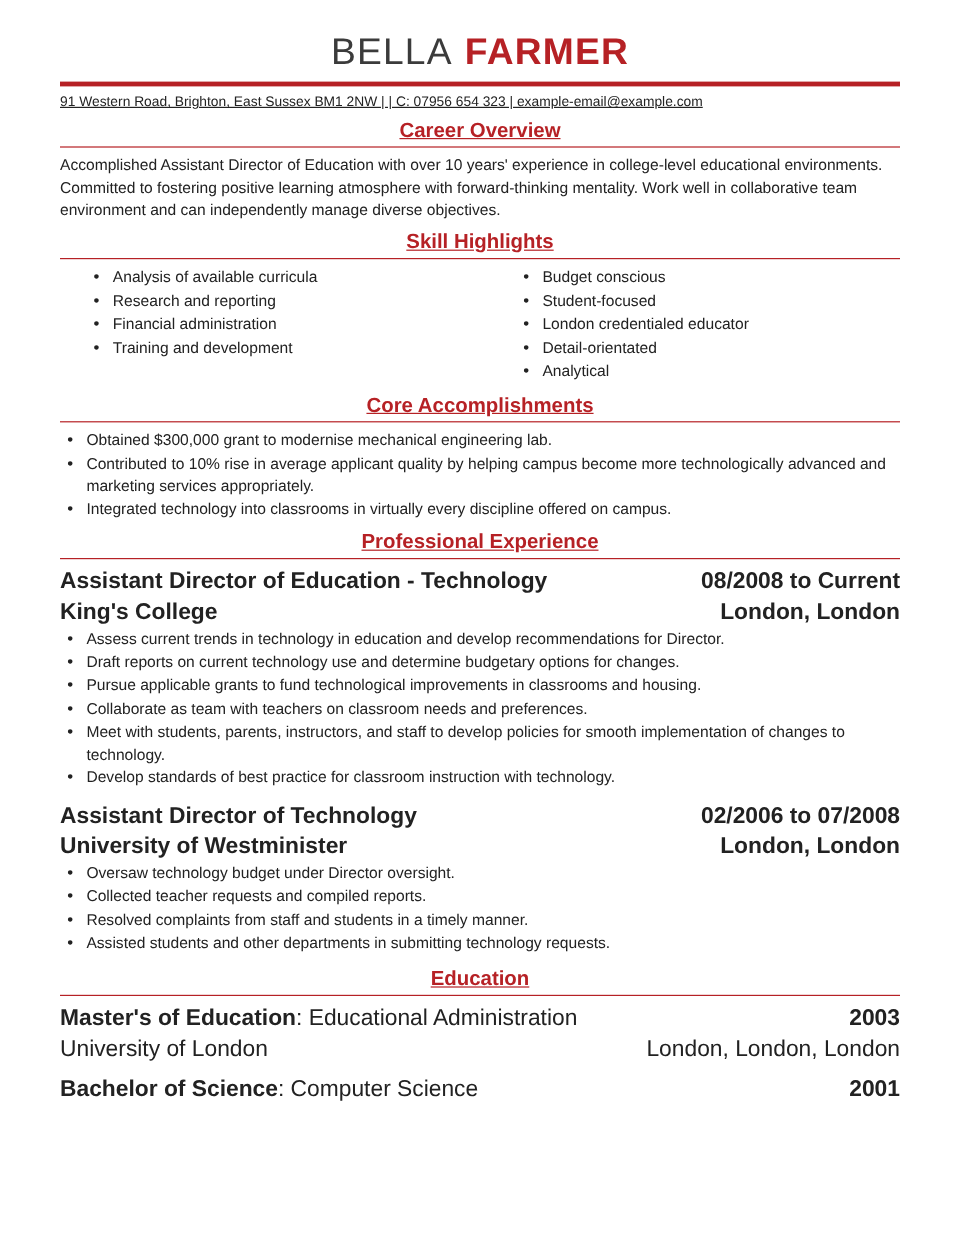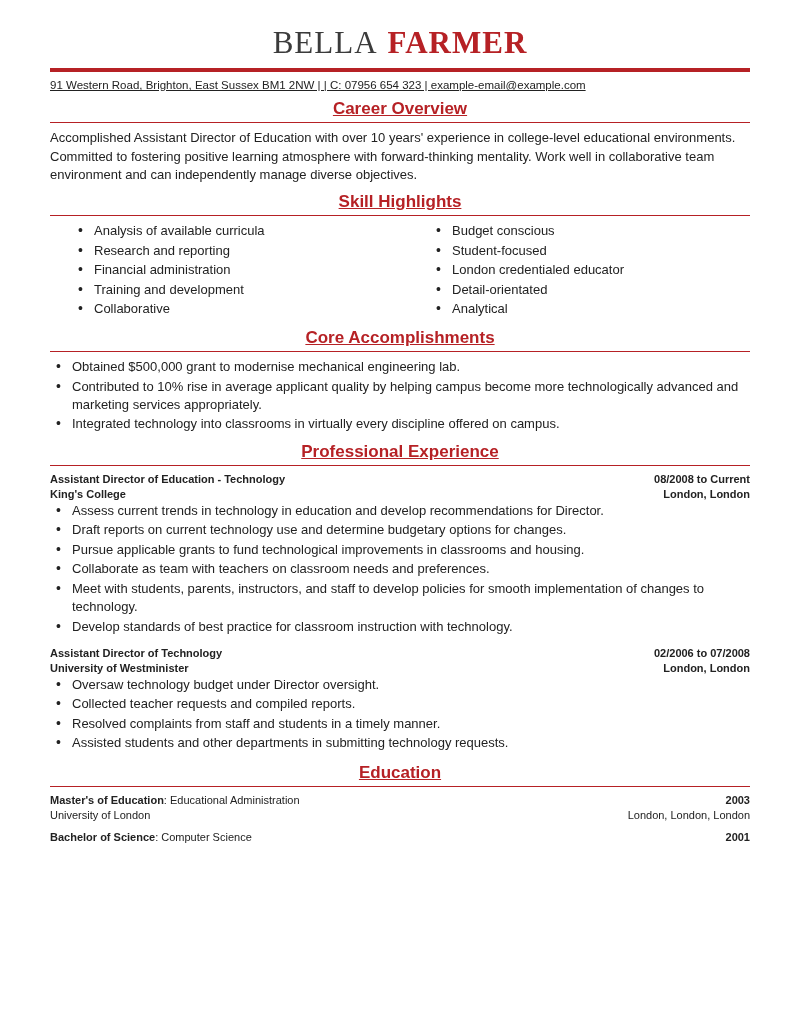--- a/index.html
+++ b/index.html
@@ -13,21 +13,20 @@
     overflow: hidden;
   }
   .page { padding: 26px 50px 0 50px; }
 
   .name {
     text-align: center;
     font-size: 31px;
     color: #3b3b3b;
     letter-spacing: 1px;
     line-height: 1.1;
-    font-family: Liberation Serif, serif;
   }
   .name .first { font-weight: 400; margin-right: 10px; }
   .name .last  { font-weight: 700; color: var(--accent); }
 
   .name-rule { border: none; border-top: 4px solid var(--accent); margin: 8px 0 7px 0; }
 
   .contact {
     font-size: 11.5px;
     color: #222;
     margin-bottom: 6px;
@@ -66,21 +65,21 @@
   }
 
   .skills-columns { display: flex; }
   .skills-columns ul.bullets { width: 50%; padding-left: 22px; }
   .skills-columns ul.bullets.right-col { padding-left: 30px; }
 
   .job { margin-bottom: 10px; }
   .job-header-row, .edu-row {
     display: flex;
     justify-content: space-between;
-    font-size: 11px;
+    font-size: 19px;
     line-height: 1.35;
   }
   .job-header-row .left, .job-header-row .right { font-weight: 700; }
   .edu-entry { margin-bottom: 7px; }
   .edu-row .degree-line { font-weight: 700; }
   .edu-row .degree-line .field { font-weight: 400; }
   .edu-row .year { font-weight: 700; }
   .edu-row .plain { font-weight: 400; }
 </style>
 </head>
@@ -102,37 +101,36 @@
 
   <div class="section">
     <div class="section-title">Skill Highlights</div>
     <hr class="section-rule">
     <div class="skills-columns">
       <ul class="bullets left-col">
         <li>Analysis of available curricula</li>
         <li>Research and reporting</li>
         <li>Financial administration</li>
         <li>Training and development</li>
-        <li>Collaborative</li>
       </ul>
       <ul class="bullets right-col">
         <li>Budget conscious</li>
         <li>Student-focused</li>
         <li>London credentialed educator</li>
         <li>Detail-orientated</li>
         <li>Analytical</li>
       </ul>
     </div>
   </div>
 
   <div class="section">
     <div class="section-title">Core Accomplishments</div>
     <hr class="section-rule">
     <ul class="bullets">
-      <li>Obtained $500,000 grant to modernise mechanical engineering lab.</li>
+      <li>Obtained $300,000 grant to modernise mechanical engineering lab.</li>
       <li>Contributed to 10% rise in average applicant quality by helping campus become more technologically advanced and marketing services appropriately.</li>
       <li>Integrated technology into classrooms in virtually every discipline offered on campus.</li>
     </ul>
   </div>
 
   <div class="section">
     <div class="section-title">Professional Experience</div>
     <hr class="section-rule">
 
     <div class="job">

